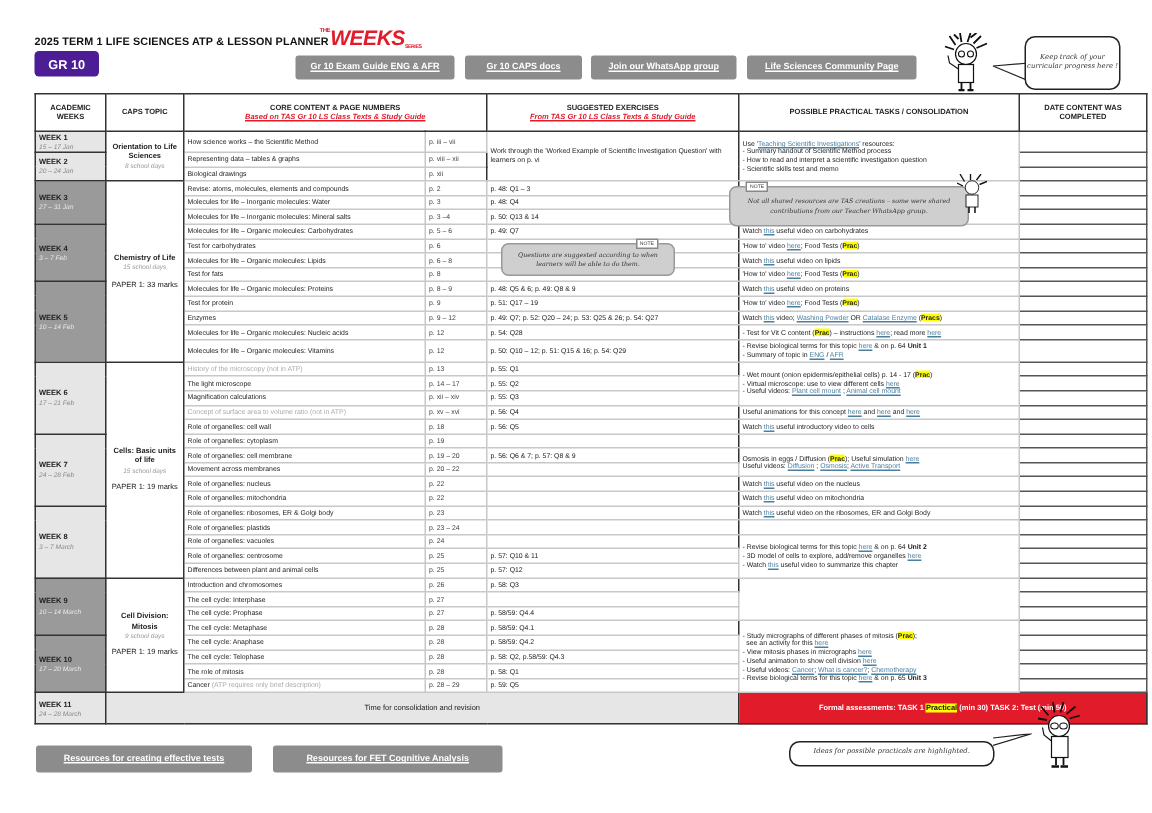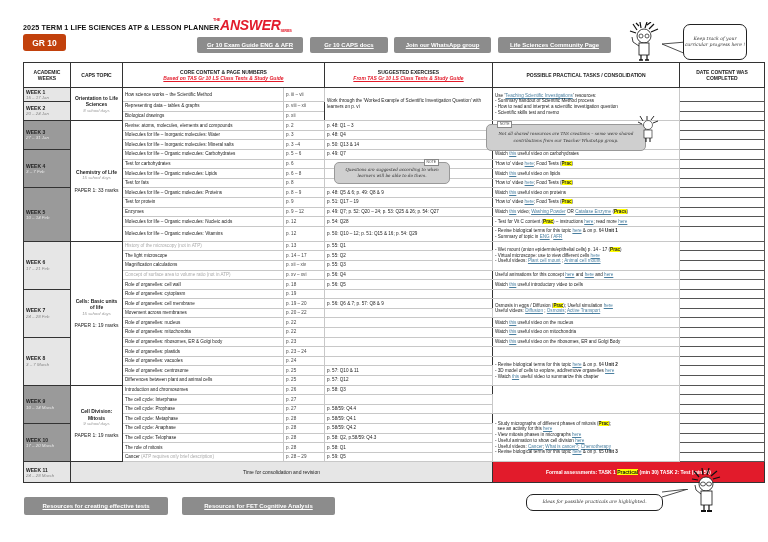--- a/index.html
+++ b/index.html
@@ -4,21 +4,21 @@
 <style>
   * { box-sizing: border-box; margin: 0; padding: 0; }
   html, body { width: 768px; height: 542px; background: #ffffff; overflow: hidden; }
   body { font-family: "Liberation Sans", sans-serif; color: #222; position: relative; }
 
   .title { position: absolute; left: 23px; top: 23px; font-size: 7.2px; font-weight: bold; color: #111; letter-spacing: 0.1px; }
   .logo { position: absolute; left: 213px; top: 17px; font-size: 14px; font-weight: 900; color: #e21b2b; font-style: italic; letter-spacing: -0.3px; }
   .logo .the { font-size: 4px; vertical-align: top; font-style: normal; }
   .logo .sub { font-size: 3.5px; vertical-align: bottom; font-style: normal; }
 
-  .grade { position: absolute; left: 23px; top: 34px; width: 43px; height: 17px; background: #c2410c; color: #fff; font-weight: bold; font-size: 8.5px; border-radius: 3px; display: flex; align-items: center; justify-content: center; }
+  .grade { position: absolute; left: 23px; top: 34px; width: 43px; height: 17px; background: #4c1d95; color: #fff; font-weight: bold; font-size: 8.5px; border-radius: 3px; display: flex; align-items: center; justify-content: center; }
 
   .btn { position: absolute; height: 16px; background: #8c8c8c; color: #fff; font-weight: bold; font-size: 6px; text-decoration: underline; border-radius: 2px; display: flex; align-items: center; justify-content: center; }
 
   .mascot { position: absolute; }
   .bubble { position: absolute; border: 1px solid #222; border-radius: 7px; background: #fff; font-family: "DejaVu Serif", serif; font-style: italic; font-size: 4.6px; color: #333; text-align: center; display: flex; align-items: center; justify-content: center; line-height: 1.35; }
 
   
   .grid { position: absolute; left: 23px; top: 62px; width: 741px; border-collapse: collapse; table-layout: fixed; font-size: 4.6px; }
   .grid td, .grid th { border: 0.6px solid #c8c8c8; padding: 0 2px; vertical-align: middle; line-height: 1.25; }
   .grid th { height: 25px; font-size: 5px; font-weight: bold; text-align: center; border: 1px solid #333; color: #222; }
@@ -46,21 +46,21 @@
   .thick-top td { border-top: 1px solid #333 !important; }
 
   .note { position: absolute; background: #cfcfcf; border: 0.8px solid #999; border-radius: 5px; font-family: "DejaVu Serif", serif; font-style: italic; font-size: 4.2px; color: #333; text-align: center; display: flex; align-items: center; justify-content: center; line-height: 1.45; }
   .note-tag { position: absolute; background: #fff; border: 0.5px solid #888; font-size: 3.4px; padding: 0 2px; font-family: "Liberation Sans", sans-serif; font-style: normal; color: #444; }
 </style>
 </head>
 <body>
 
 <div class="title">2025 TERM 1 LIFE SCIENCES ATP &amp; LESSON PLANNER</div>
 <div class="logo">
-  <span class="the">THE</span><span>ANSWER</span><span class="sub">SERIES</span>
+  <span class="the">THE</span><span>WEEKS</span><span class="sub">SERIES</span>
 </div>
 <div class="grade">GR 10</div>
 
 <div class="btn" style="left:197px;top:37px;width:106px;">Gr 10 Exam Guide ENG &amp; AFR</div>
 <div class="btn" style="left:310px;top:37px;width:78px;">Gr 10 CAPS docs</div>
 <div class="btn" style="left:394px;top:37px;width:97px;">Join our WhatsApp group</div>
 <div class="btn" style="left:498px;top:37px;width:113px;">Life Sciences Community Page</div>
 
 <svg class="mascot" style="left:627px;top:22px;" width="38" height="42" viewBox="0 0 38 42">
   <g stroke="#111" stroke-width="1.2" fill="none">

